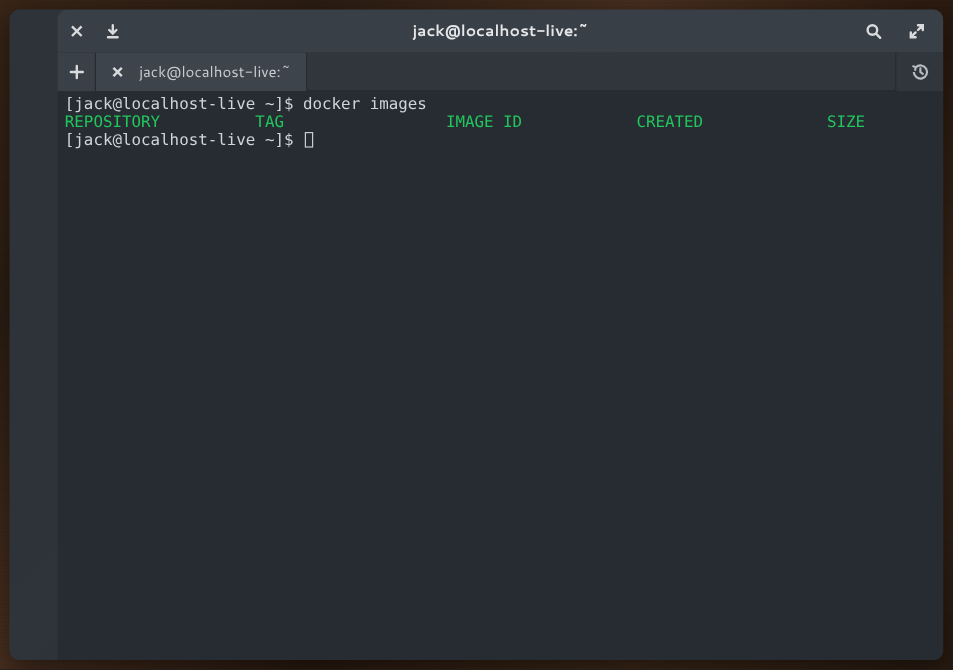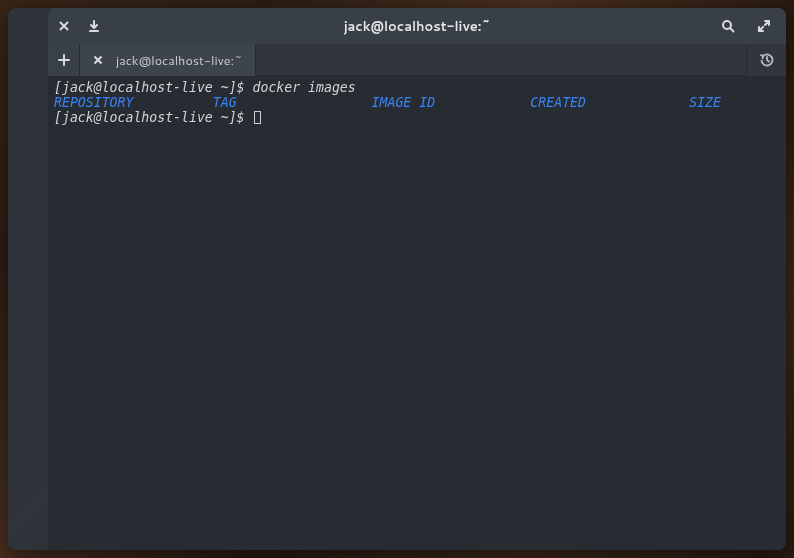--- a/index.html
+++ b/index.html
@@ -104,22 +104,22 @@
     font-family: "DejaVu Sans Mono","Liberation Mono",monospace;
     position: relative;
   }
   .prompt-cursor {
     display: inline-block;
     width: 7px; height: 13px;
     border: 1px solid #c9ccd0;
     vertical-align: -2px;
     margin-left: 1px;
   }
-  .term-line { display:block;font-style:italic; }
-  .muted-col { color:#3b82f6; }
+  .term-line { display:block; }
+  .muted-col { color:#22c55e; }
 </style>
 </head>
 <body>
 
 <div class="desktop-bg"></div>
 
 <div class="window">
 
   <div class="titlebar">
     <div class="tb-left">

